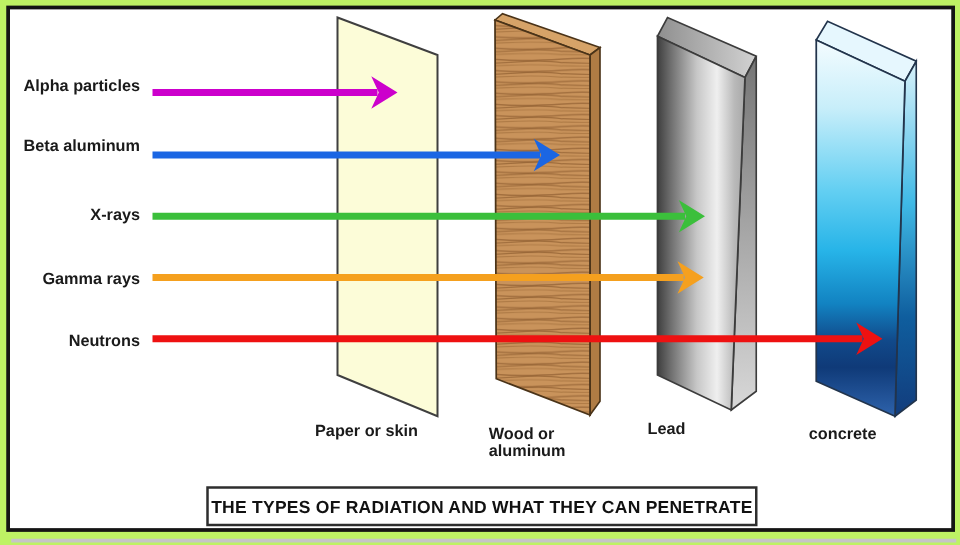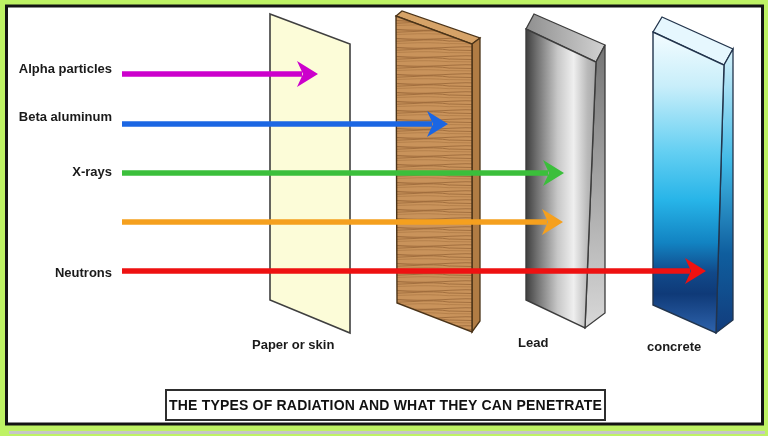--- a/index.html
+++ b/index.html
@@ -123,24 +123,29 @@
     </g>
     <g>
       <line x1="122" y1="271" x2="690" y2="271" stroke-width="5.5" stroke="#EE1111"></line>
       <polygon points="706,271 685,258 691,271 685,284" fill="#EE1111"></polygon>
     </g>
   </svg>
 
   <div class="lbl ray-lbl" style="top:62px">Alpha particles</div>
   <div class="lbl ray-lbl" style="top:110px">Beta aluminum</div>
   <div class="lbl ray-lbl" style="top:165px">X-rays</div>
+  <div class="lbl ray-lbl" style="top:216px">Gamma rays</div>
   <div class="lbl ray-lbl" style="top:266px">Neutrons</div>
 
   <div class="lbl bar-lbl" style="left:252px;top:338px;width:112px">
     <div>Paper or skin</div>
+  </div>
+  <div class="lbl bar-lbl" style="left:391px;top:340px;width:100px">
+    <div>Wood or</div>
+    <div>aluminum</div>
   </div>
   <div class="lbl bar-lbl" style="left:518px;top:336px;width:100px">
     <div>Lead</div>
   </div>
   <div class="lbl bar-lbl" style="left:647px;top:340px;width:100px">
     <div>concrete</div>
   </div>
 
   <div class="title-box">
     <span>THE TYPES OF RADIATION AND WHAT THEY CAN PENETRATE</span>

